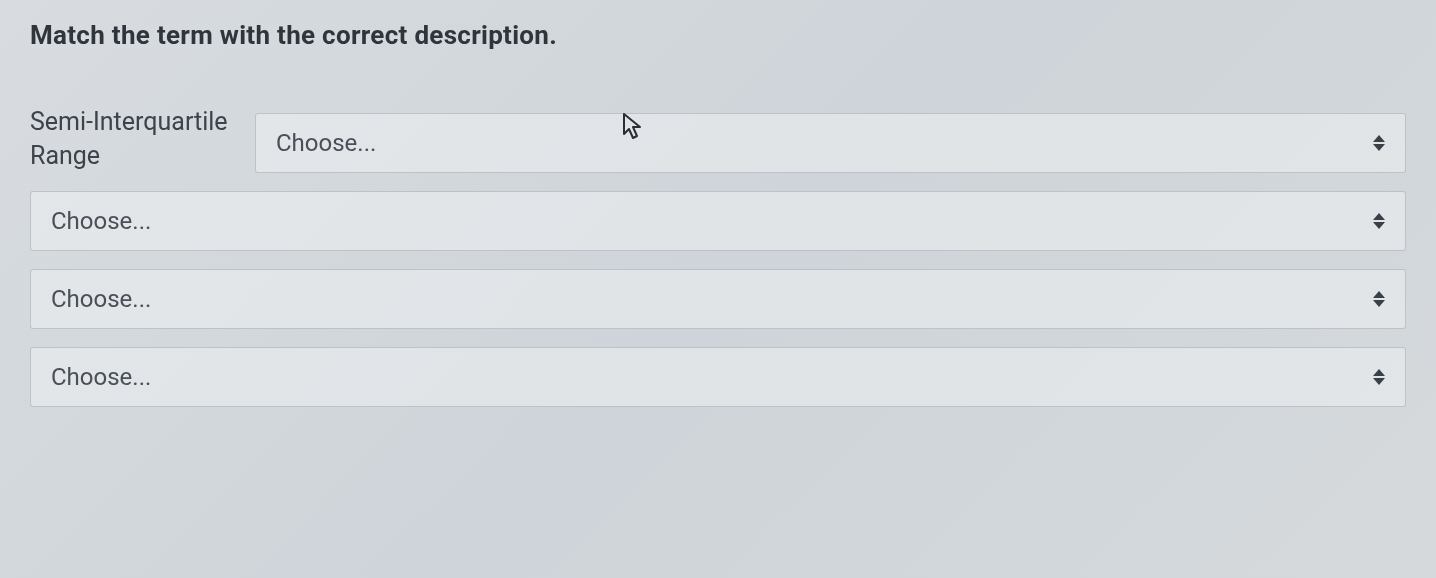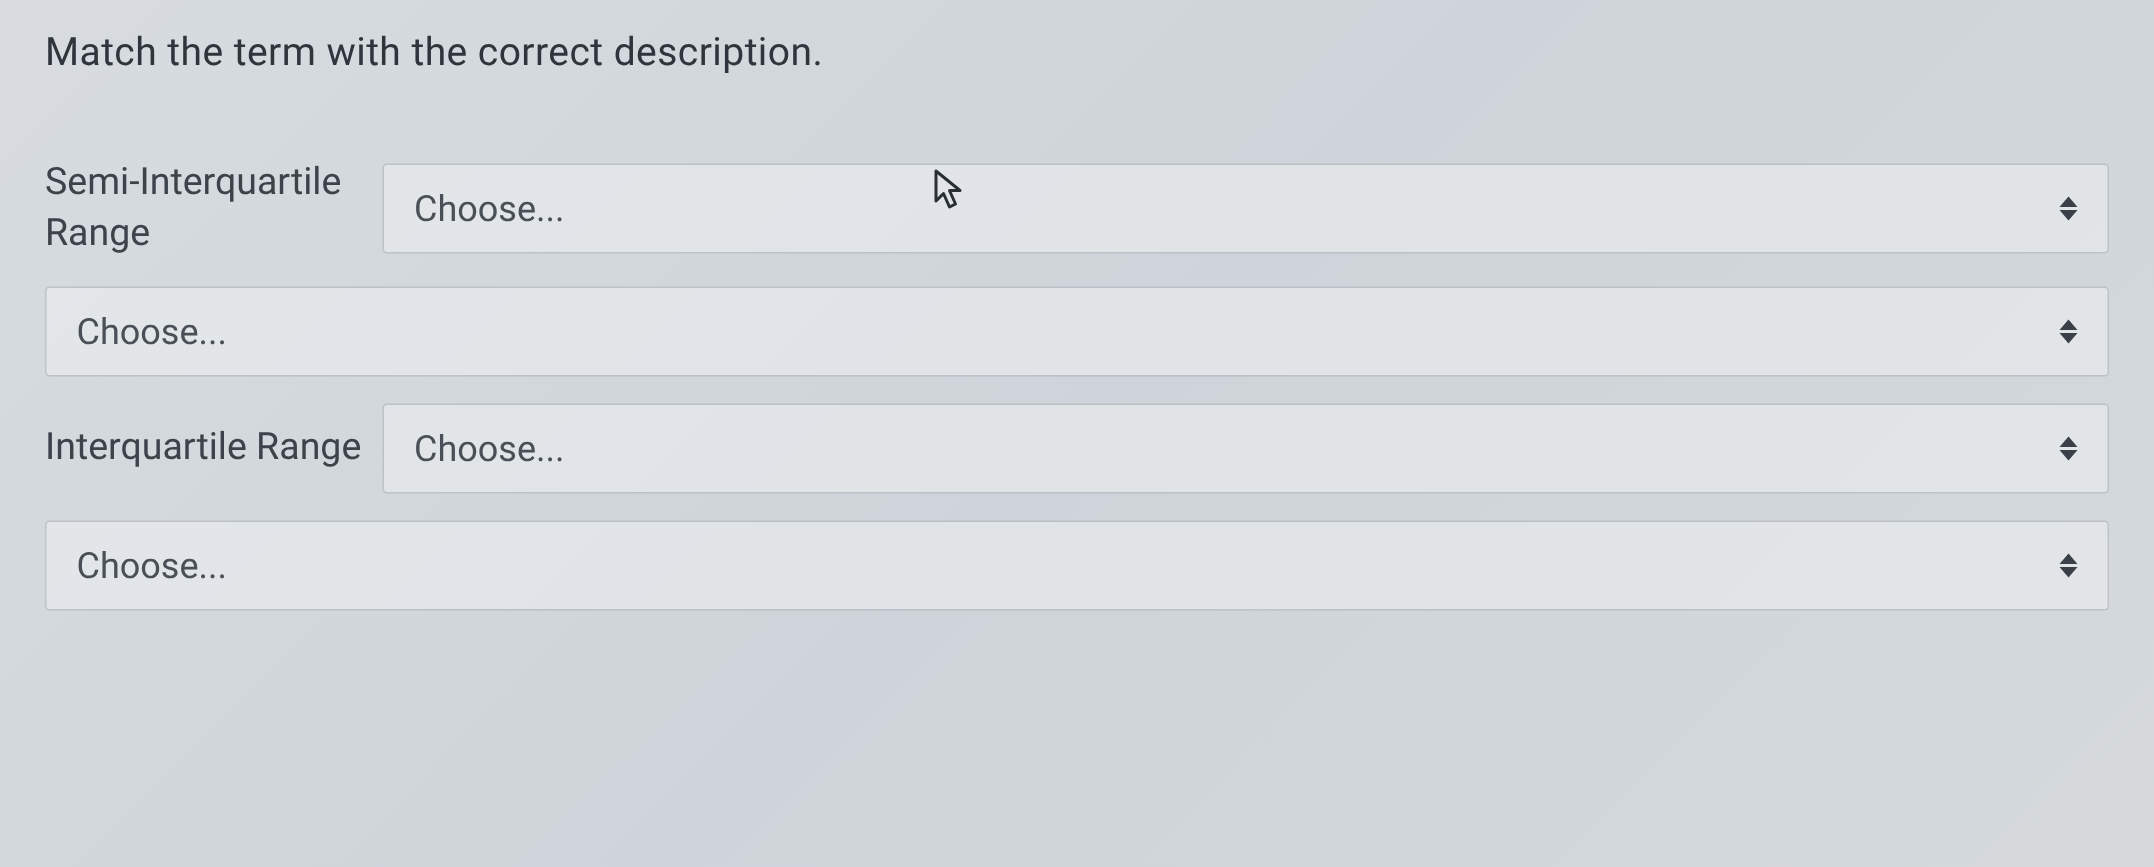--- a/index.html
+++ b/index.html
@@ -11,28 +11,28 @@
       font-family: -apple-system, BlinkMacSystemFont, "Segoe UI", Roboto, Helvetica, Arial, sans-serif;
       background: linear-gradient(135deg, #d8dce0 0%, #ced4d9 50%, #d5d9dc 100%);
       width: 1436px;
       height: 578px;
       padding: 20px 30px;
       color: #3a4048;
       overflow: hidden;
     }
     .instruction {
       font-size: 26px;
-      font-weight: 400;
+      font-weight: 700;
       color: #2f353c;
       margin-bottom: 55px;
       letter-spacing: 0.3px;
     }
     .match-row {
       display: flex;
-      align-items: center;
+      align-items: flex-end;
       margin-bottom: 18px;
     }
     .term-label {
       width: 225px;
       flex-shrink: 0;
       font-size: 25px;
       color: #3c434b;
       line-height: 1.35;
       padding-right: 10px;
     }
@@ -112,21 +112,20 @@
       <span>Choose...</span>
       <span class="select-arrow">
         <span class="arrow-up"></span>
         <span class="arrow-down"></span>
       </span>
     </div>
   </div>
 </div>
 
 <div class="match-row">
-  <div class="term-label">Interquartile Range</div>
   <div class="select-wrap">
     <div class="select-box">
       <span>Choose...</span>
       <span class="select-arrow">
         <span class="arrow-up"></span>
         <span class="arrow-down"></span>
       </span>
     </div>
   </div>
 </div>

